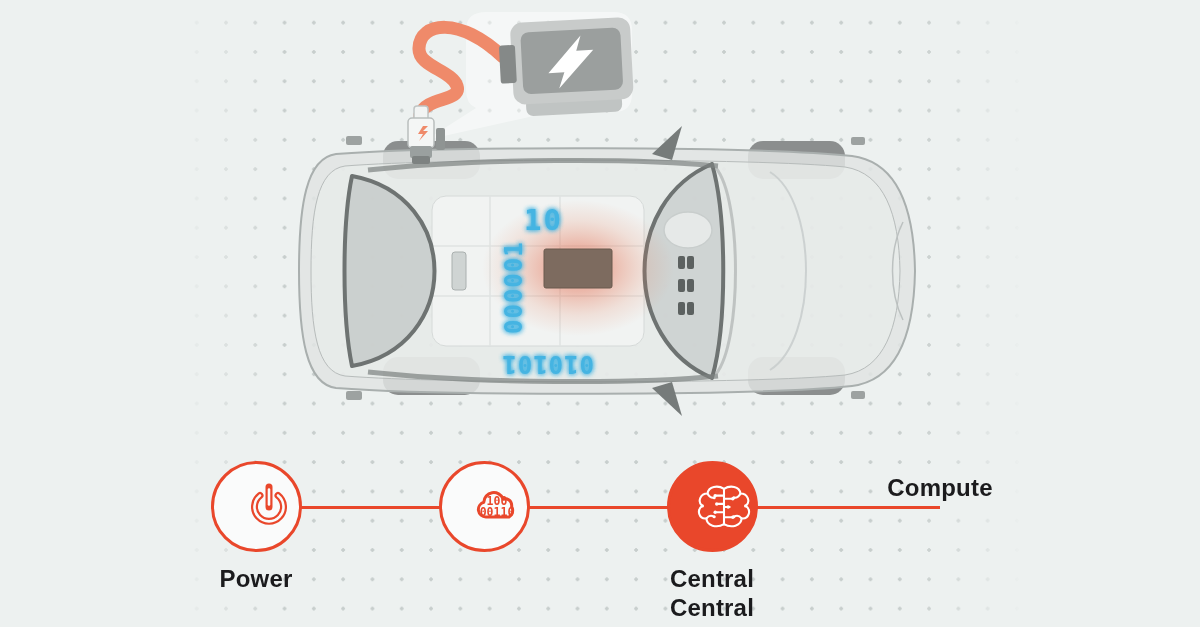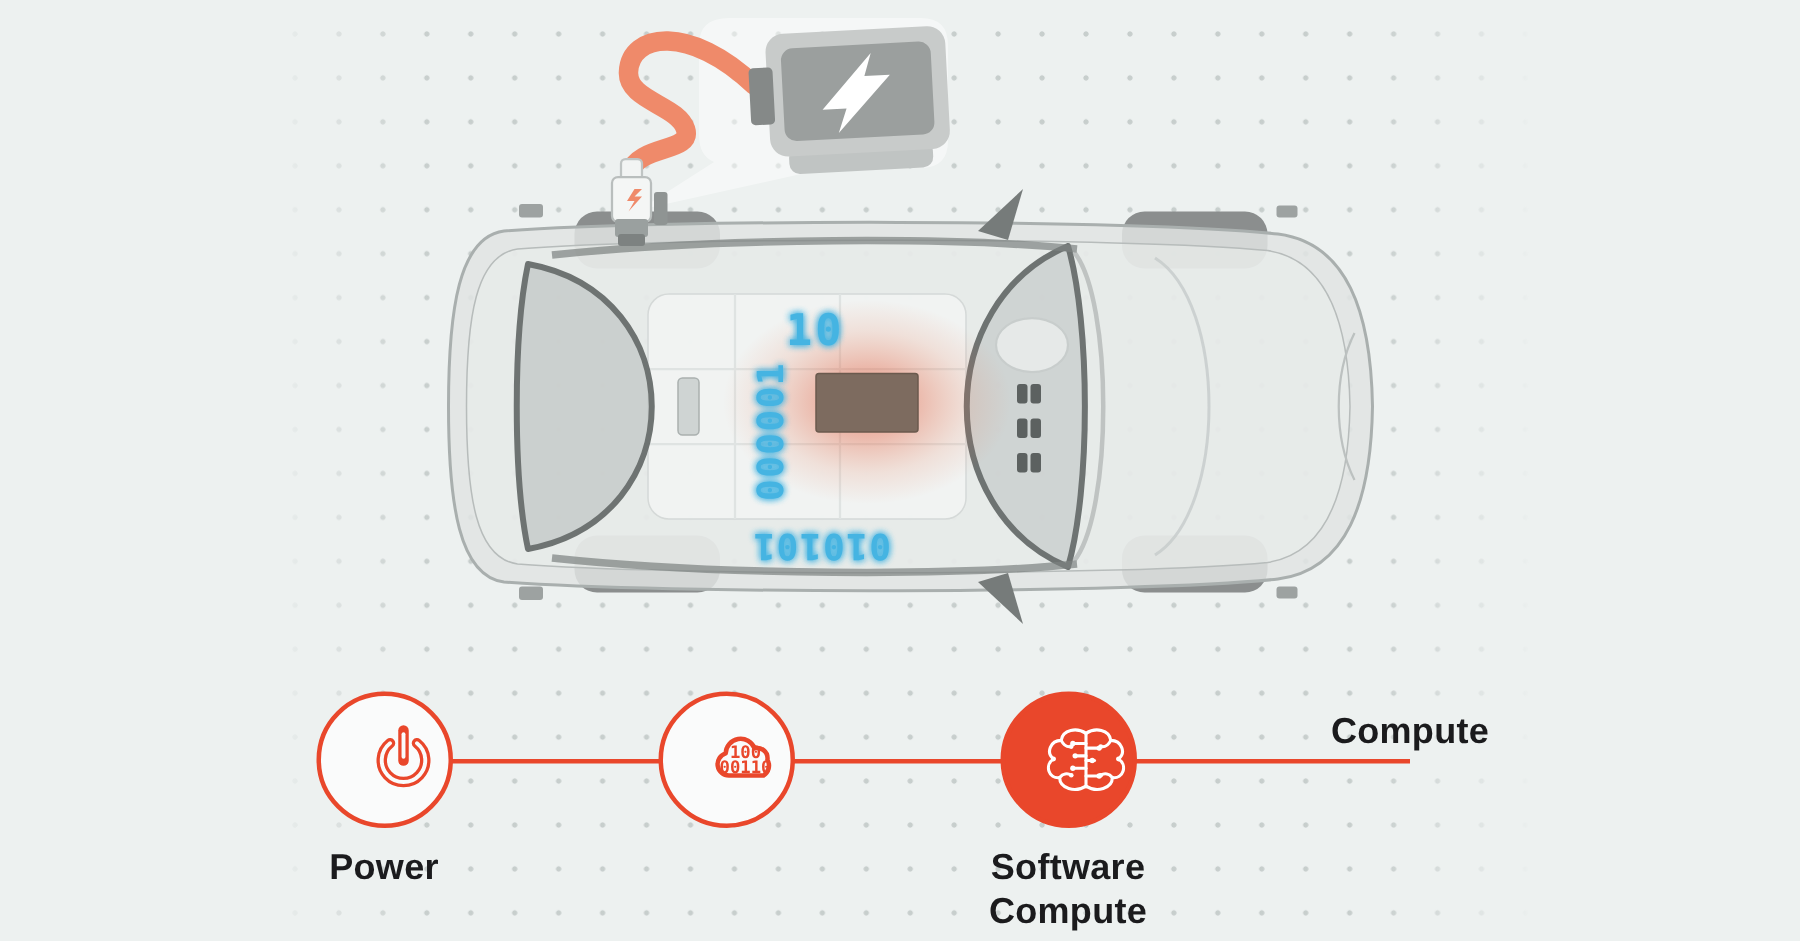--- a/index.html
+++ b/index.html
@@ -185,19 +185,19 @@
             <circle cx="38.5" cy="40" r="1.7"></circle>
           <circle cx="20.5" cy="21" r="1.5"></circle>
             <circle cx="39.5" cy="21" r="1.5"></circle>
           <circle cx="9" cy="29" r="1.6"></circle>
             <circle cx="51" cy="29" r="1.6"></circle>
           <circle cx="20.5" cy="39.5" r="1.5"></circle>
             <circle cx="39.5" cy="39.5" r="1.5"></circle>
         </g>
       </svg>
     </div>
-    <div class="step-label narrow">Software Compute</div>
+    <div class="step-label narrow">Central Central</div>
   </div>
 
   <div class="step" style="left:850px;top:461px;">
     <div class="step-label">Compute</div>
   </div>
 </div>
 
 </body></html>

